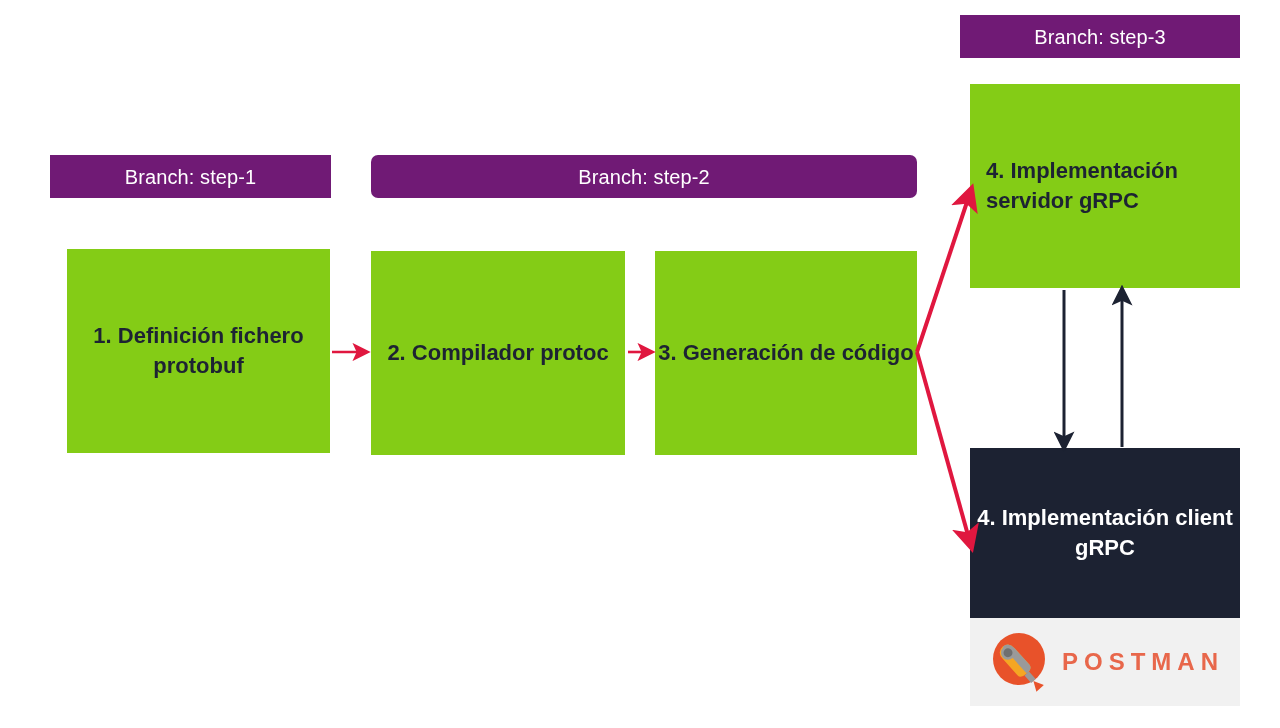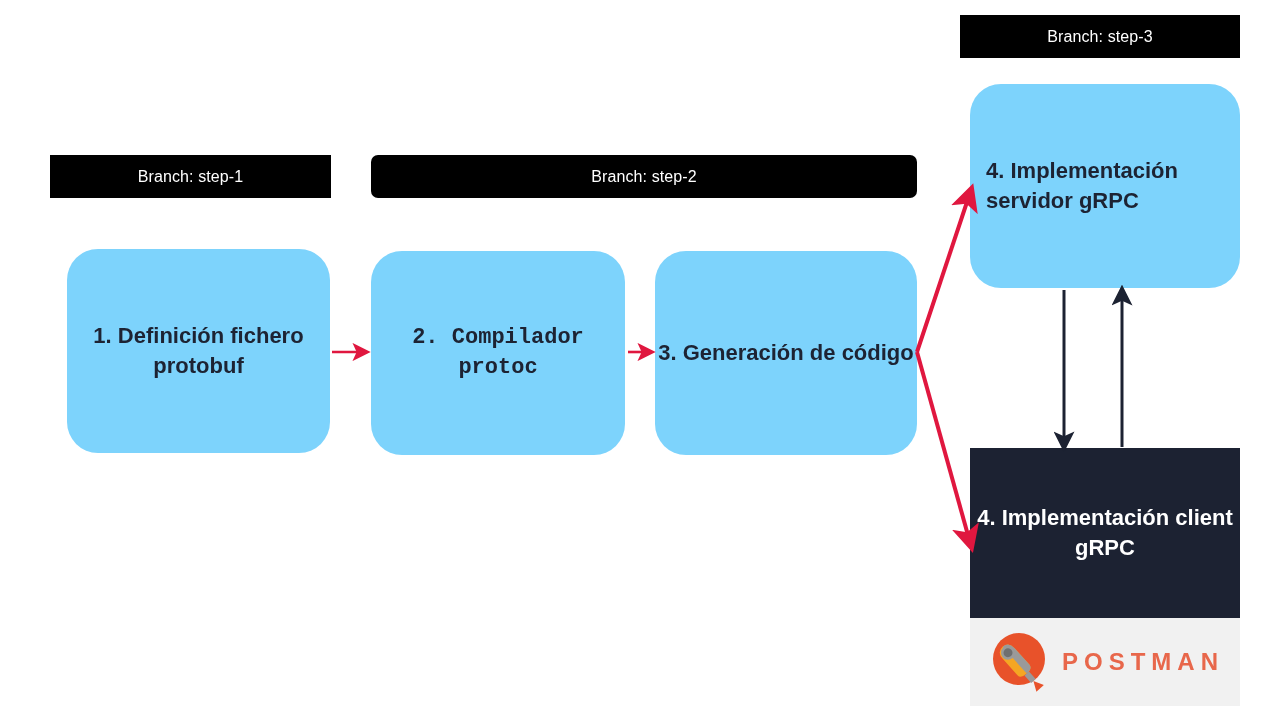--- a/index.html
+++ b/index.html
@@ -14,23 +14,23 @@
     position: relative;
     width: 1280px;
     height: 728px;
     background: #ffffff;
     overflow: hidden;
   }
 
   
   .branch-bar {
     position: absolute;
-    background: #000000;
+    background: #701a75;
     color: #ffffff;
-    font-size: 16px;
+    font-size: 20px;
     font-weight: 400;
     display: flex;
     align-items: center;
     justify-content: center;
     letter-spacing: 0.1px;
     line-height: 1;
     user-select: none;
   }
 
   
@@ -40,22 +40,21 @@
     align-items: center;
     box-sizing: border-box;
   }
   .box .box-text {
     width: 100%;
     font-size: 22px;
     font-weight: bold;
     line-height: 1.35;
   }
   .box.light {
-    background: #7dd3fc;
-    border-radius: 31px;
+    background: #84cc16;
   }
   .box.light .box-text {
     color: #1d2333;
     text-align: center;
   }
   .box.dark {
     background: #1c2232;
   }
   .box.dark .box-text {
     color: #ffffff;
@@ -108,21 +107,21 @@
   </div>
 
   <div class="branch-bar" style="left:960px; top:15px; width:280px; height:43px;">
     <span>Branch: step-3</span>
   </div>
 
   <div class="box light" style="left:67px; top:249px; width:263px; height:204px;justify-content:flex-end;">
     <div class="box-text">1. Definición fichero protobuf</div>
   </div>
 
-  <div class="box light" style="left:371px; top:251px; width:254px; height:204px;font-family:Liberation Mono, monospace;">
+  <div class="box light" style="left:371px; top:251px; width:254px; height:204px;">
     <div class="box-text">2. Compilador protoc</div>
   </div>
 
   <div class="box light" style="left:655px; top:251px; width:262px; height:204px;">
     <div class="box-text">3. Generación de código</div>
   </div>
 
   <div class="box light align-left" style="left:970px; top:84px; width:270px; height:204px;">
     <div class="box-text">4. Implementación servidor gRPC</div>
   </div>

